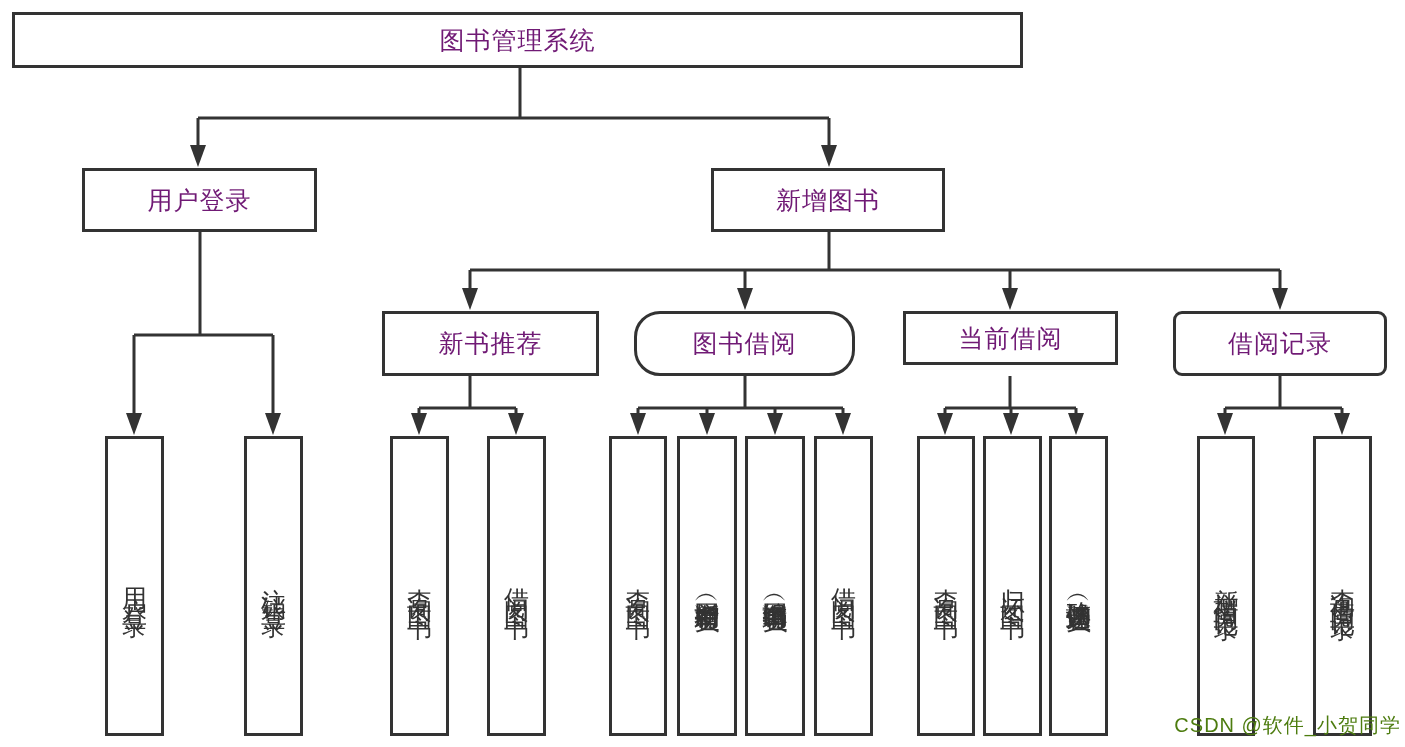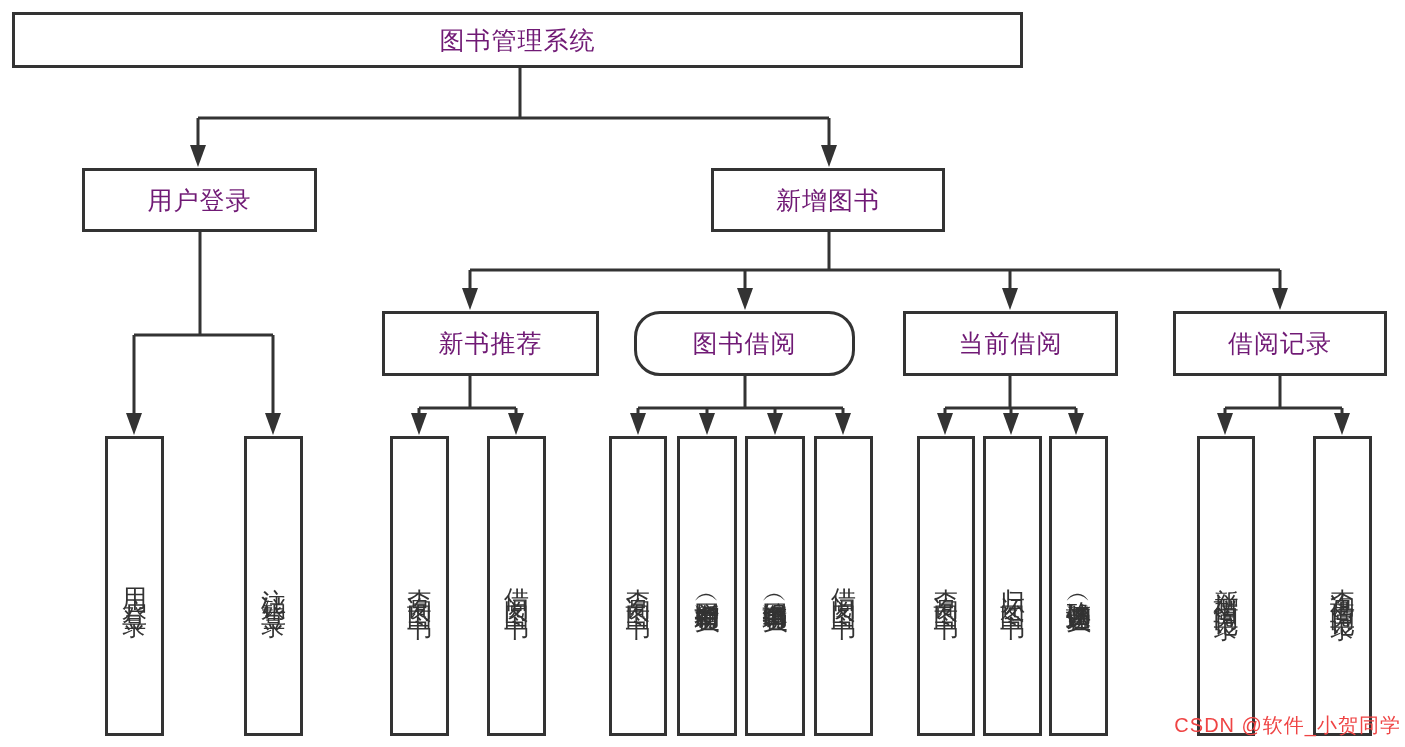--- a/index.html
+++ b/index.html
@@ -50,21 +50,21 @@
     line-height: 1;
     white-space: nowrap;
   }
   .vbox.med .vtext { letter-spacing: 6px; }
   .vbox.long .vtext { letter-spacing: 1px; }
   .watermark {
     position: absolute;
     right: 4px;
     bottom: 8px;
     font-size: 20px;
-    color: #ef4444;
+    color: #4d7c0f;
     z-index: 3;
     letter-spacing: 1px;
   }
 </style>
 <title>图书管理系统</title></head>
 <body>
 
 <div class="canvas">
 
   <svg class="connectors" width="1405" height="747" viewBox="0 0 1405 747" aria-hidden="true">
@@ -125,22 +125,22 @@
     </g>
   </svg>
 
   <div class="hbox" style="left:12px; top:12px; width:1011px; height:56px;">图书管理系统</div>
 
   <div class="hbox" style="left:82px; top:168px; width:235px; height:64px;">用户登录</div>
   <div class="hbox" style="left:711px; top:168px; width:234px; height:64px;">新增图书</div>
 
   <div class="hbox" style="left:362px; top:311px; width:217px; height:65px;margin-left:20px;">新书推荐</div>
   <div class="hbox" style="left:634px; top:311px; width:221px; height:65px;border-radius:26px;">图书借阅</div>
-  <div class="hbox" style="left:903px; top:311px; width:215px; height:65px;">当前借阅</div>
-  <div class="hbox" style="left:1173px; top:311px; width:214px; height:65px;">借阅记录</div>
+  <div class="hbox" style="left:903px; top:311px; width:215px; height:54px;">当前借阅</div>
+  <div class="hbox" style="left:1173px; top:311px; width:214px; height:65px;border-radius:9px;">借阅记录</div>
 
   <div class="vbox" style="left:105px; width:59px;">
     <span class="vtext">用户登录</span>
   </div>
   <div class="vbox" style="left:244px; width:59px;">
     <span class="vtext">注销登录</span>
   </div>
 
   <div class="vbox" style="left:390px; width:59px;">
     <span class="vtext">查询图书</span>

